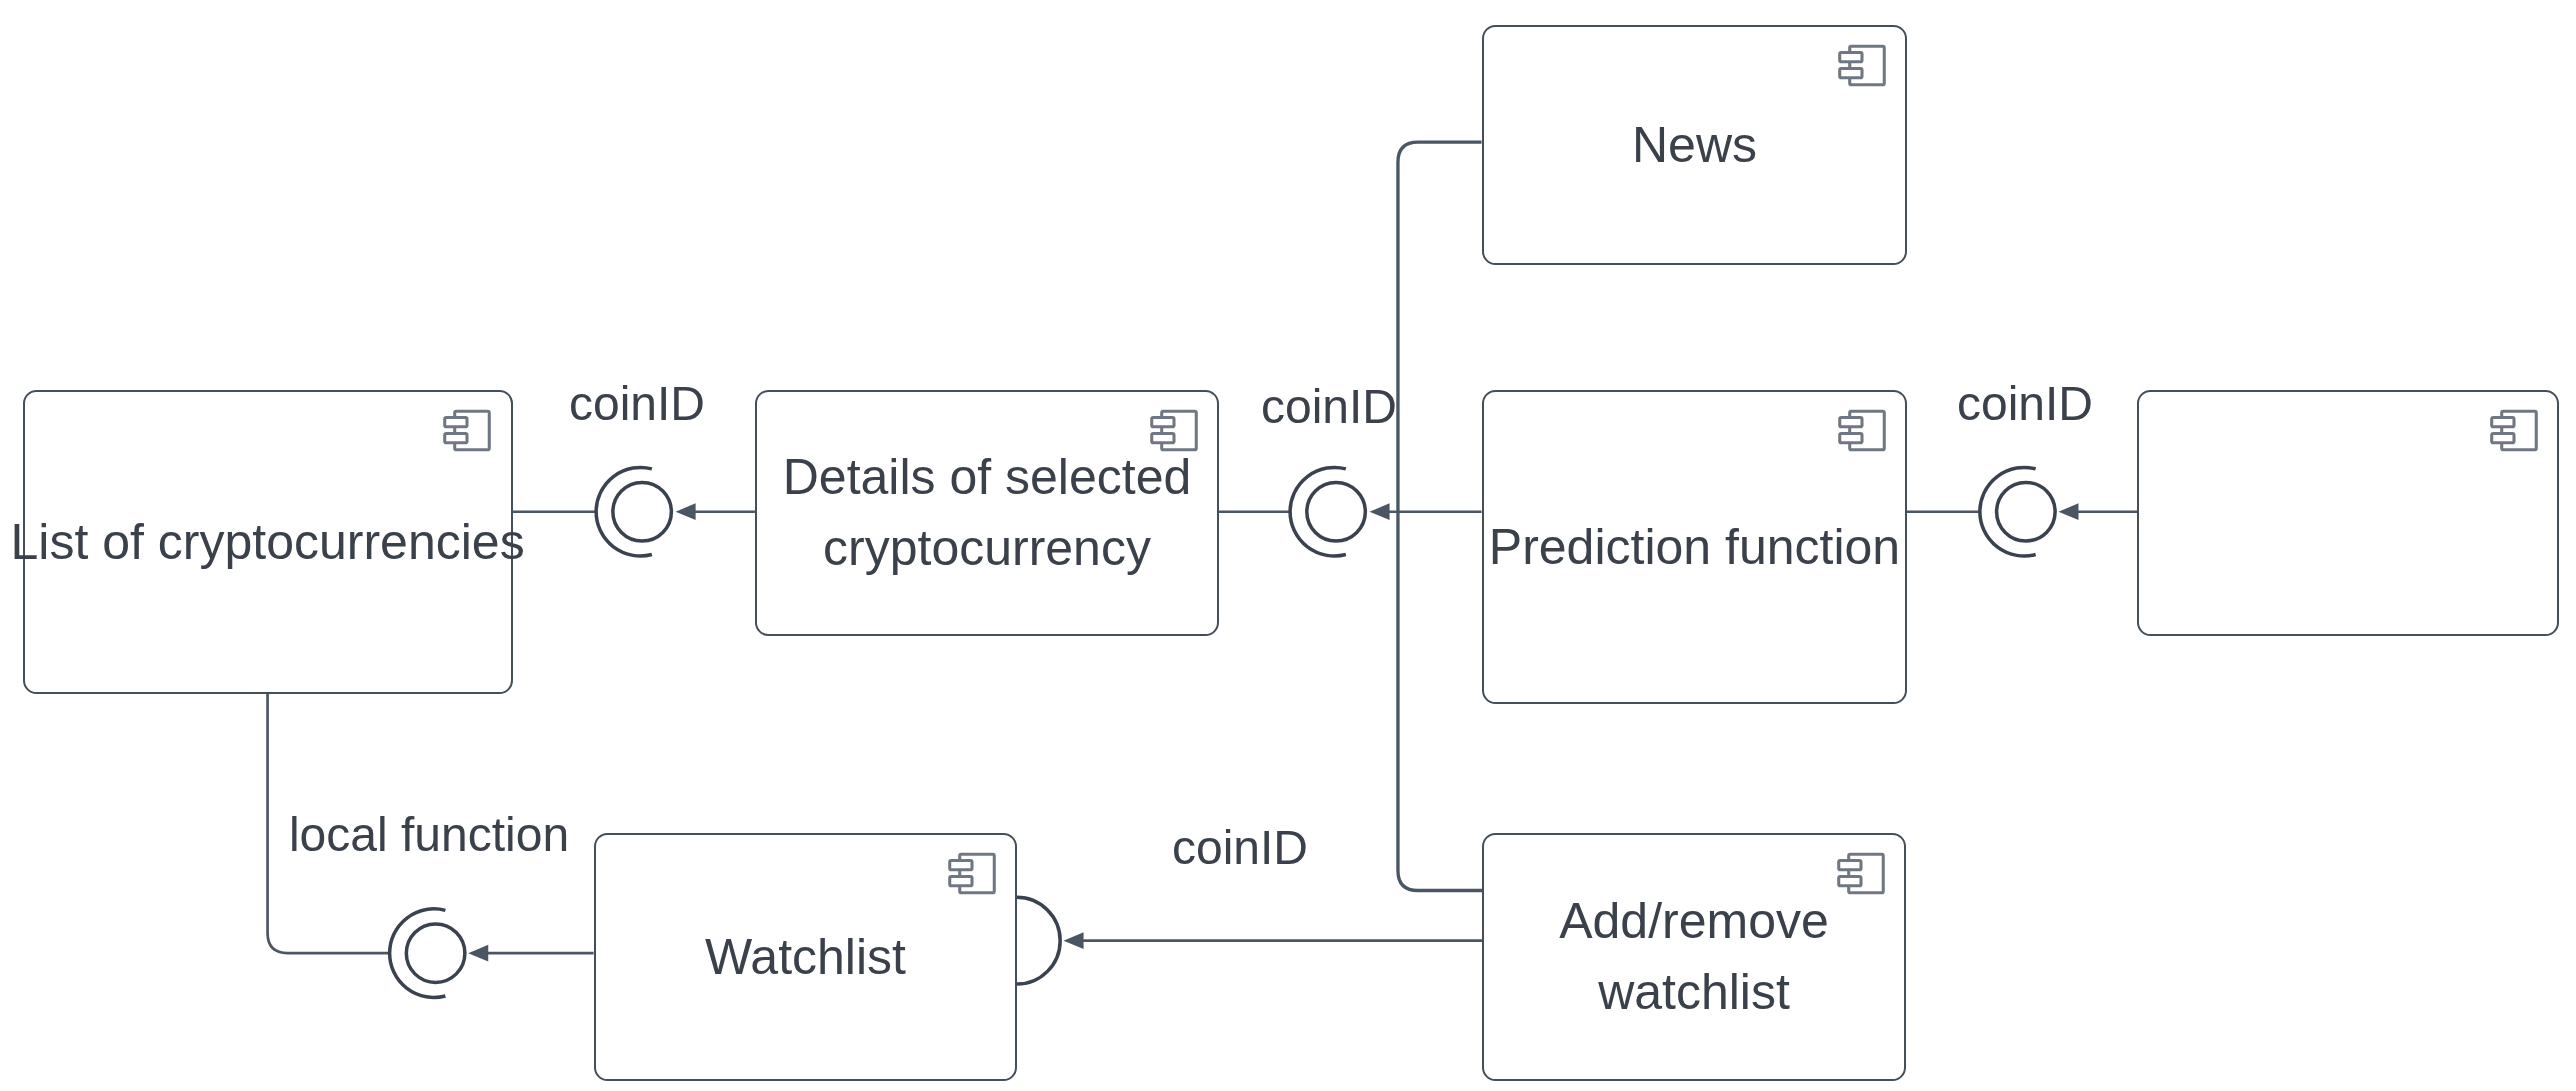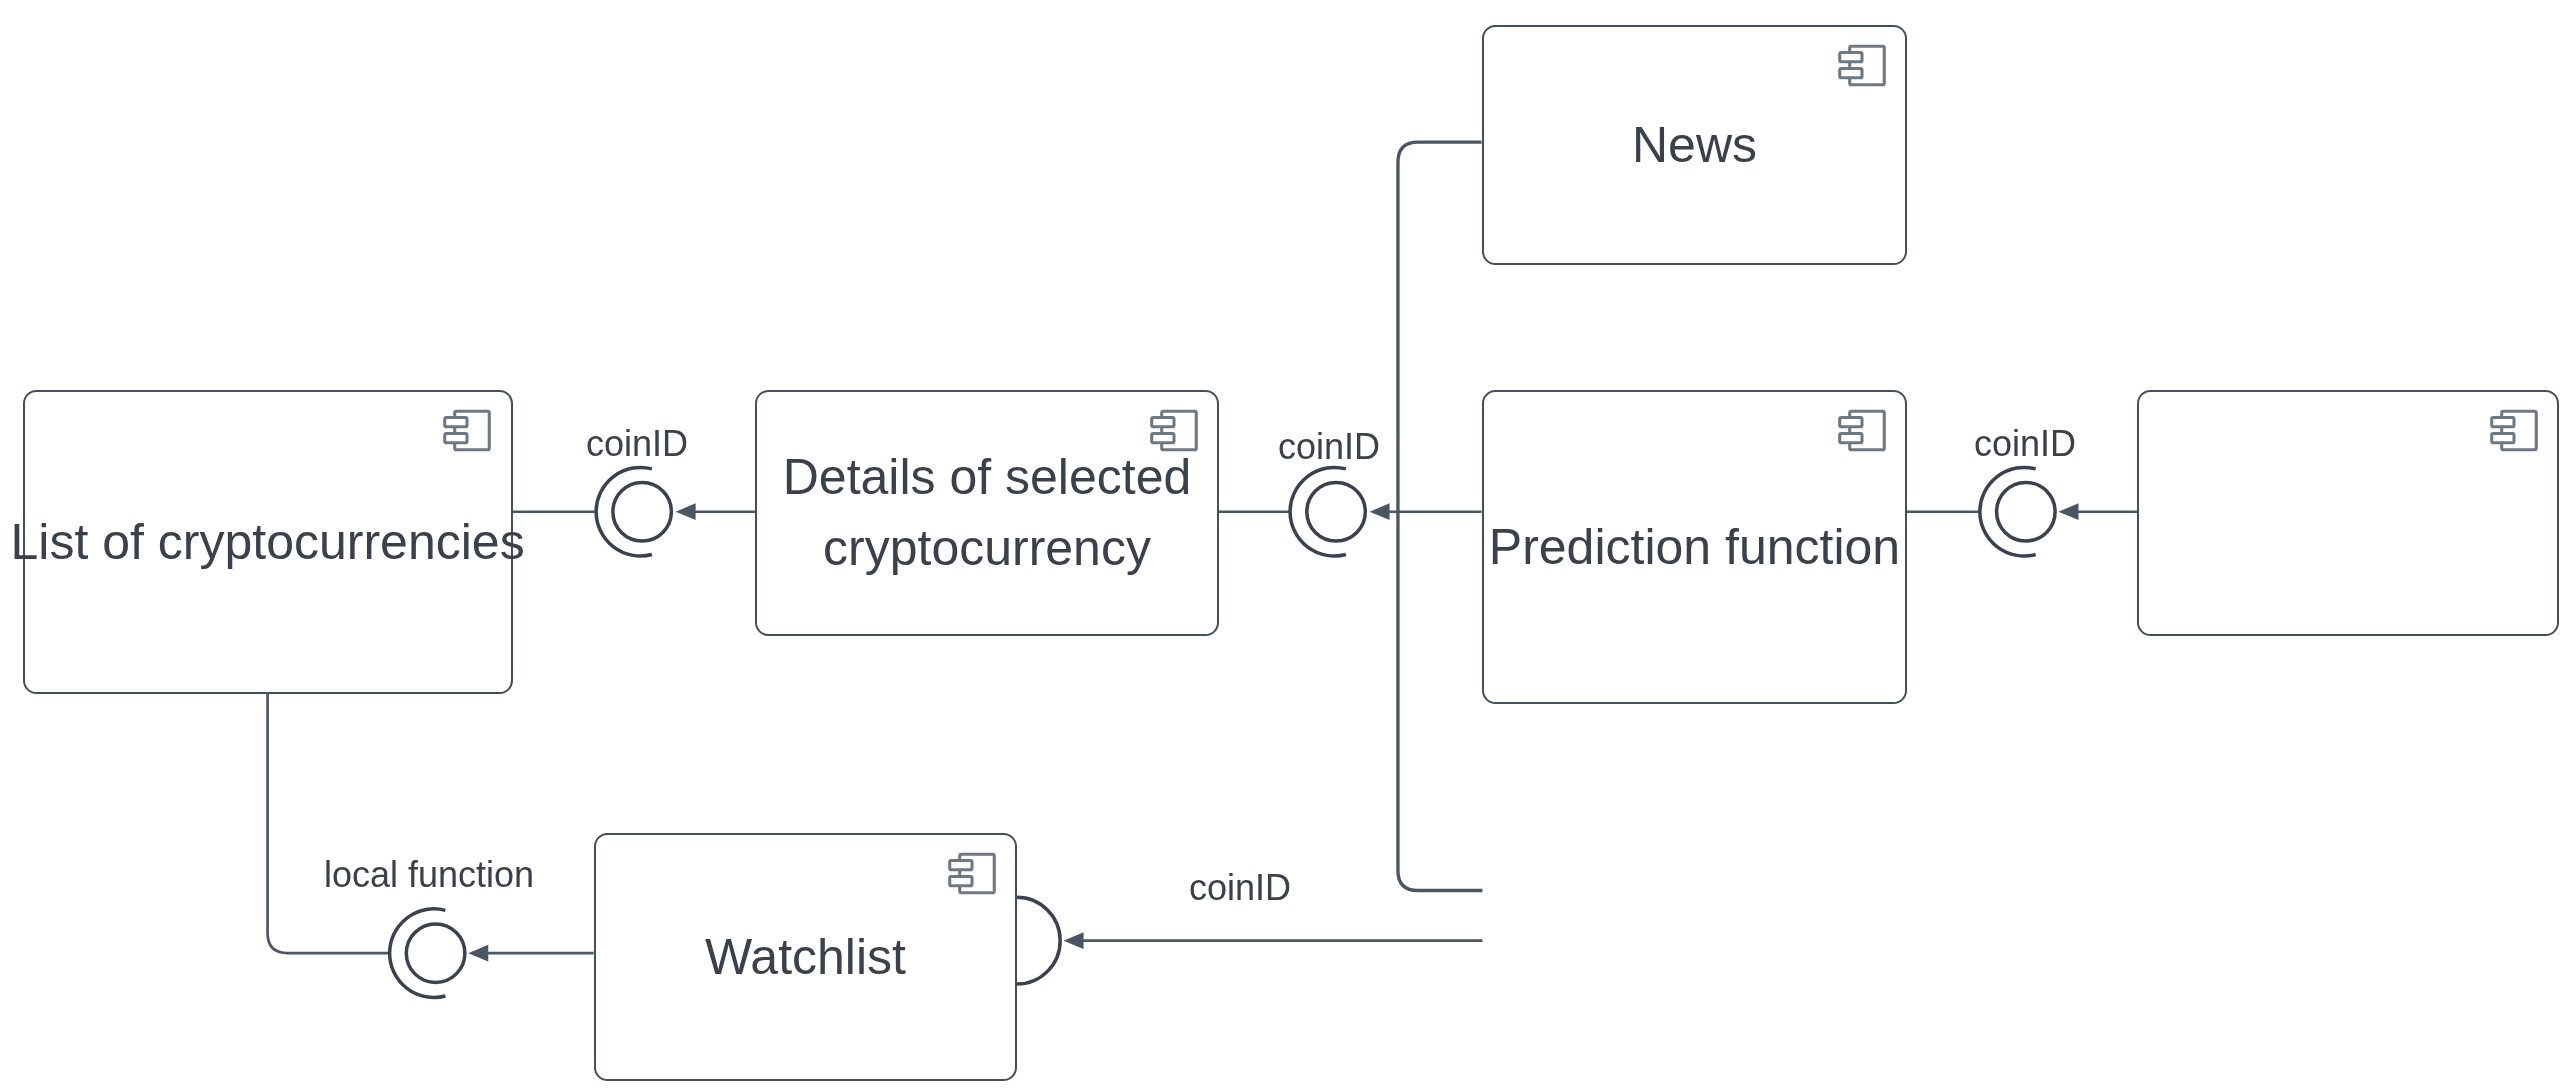--- a/index.html
+++ b/index.html
@@ -26,23 +26,22 @@
     color:#3a414b;
     font-size:50px;
     line-height:1.42;
   }
   .nline{display:block;white-space:nowrap;}
   .cicon{position:absolute;top:16.7px;right:18.4px;width:50px;height:43px;}
   .wlabel{
     position:absolute;
     transform:translate(-50%,-50%);
     color:#3a414b;
-    font-size:36px;
+    font-size:48px;
     white-space:nowrap;
-    margin-top:41px;
   }
   .wire{stroke:#4b5665;stroke-width:3.2;fill:none;}
   .wire-thick{stroke:#4b5665;stroke-width:4;fill:none;}
   .iface-ball{fill:#ffffff;stroke:#39424e;stroke-width:4.2;}
   .iface-socket{fill:none;stroke:#39424e;stroke-width:4.2;}
   .arrow{fill:#4b5665;stroke:none;}
 </style>
 </head>
 <body>
 
@@ -145,20 +144,29 @@
 
   <div class="node" style="left:594px;top:833px;width:423px;height:248px">
     <svg class="cicon" viewBox="0 0 64 56">
         <use href="#cmp-icon"></use>
       </svg>
     <div class="nlabel">
       <span class="nline">Watchlist</span>
     </div>
   </div>
 
+  <div class="node" style="left:1482px;top:833px;width:424px;height:248px">
+    <svg class="cicon" viewBox="0 0 64 56">
+        <use href="#cmp-icon"></use>
+      </svg>
+    <div class="nlabel">
+      <span class="nline">Add/remove</span>
+      <span class="nline">watchlist</span>
+    </div>
+  </div>
 
   <div class="wlabel" style="left:637px;top:403px">coinID</div>
   <div class="wlabel" style="left:1329px;top:406px">coinID</div>
   <div class="wlabel" style="left:2025px;top:403px">coinID</div>
   <div class="wlabel" style="left:1240px;top:847px">coinID</div>
   <div class="wlabel" style="left:429px;top:834px">local function</div>
 
 </div>
 
 

